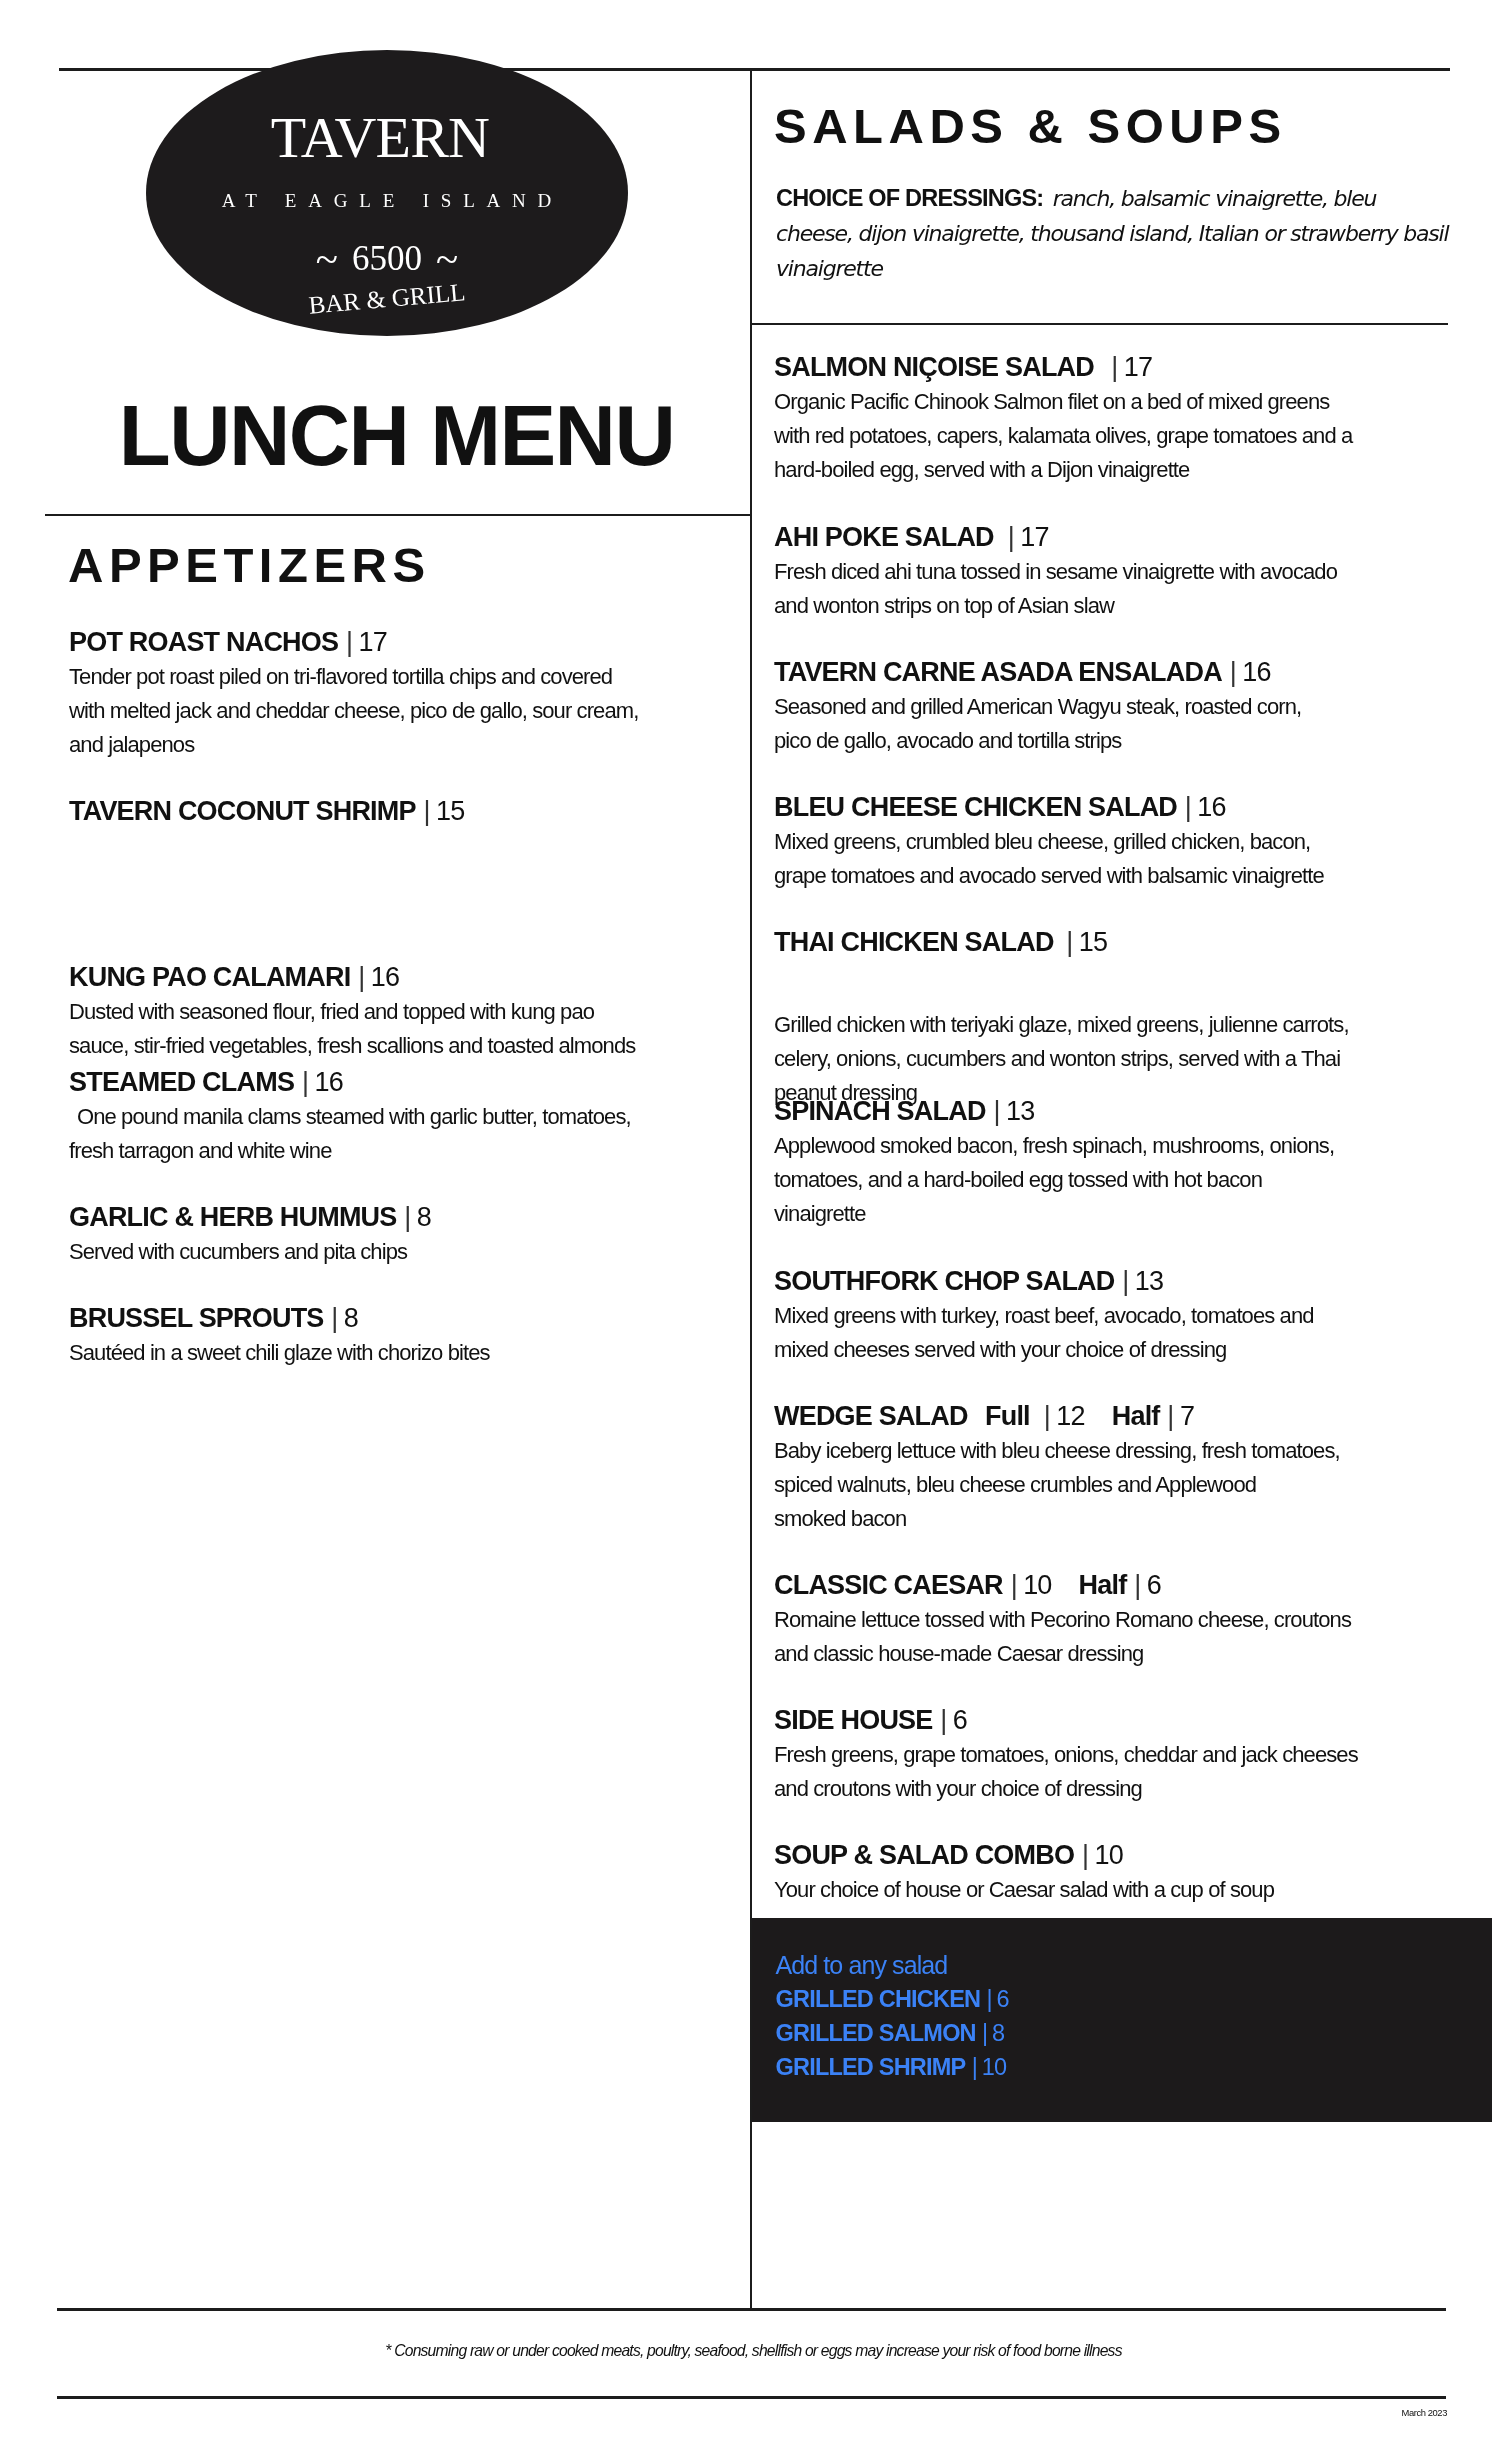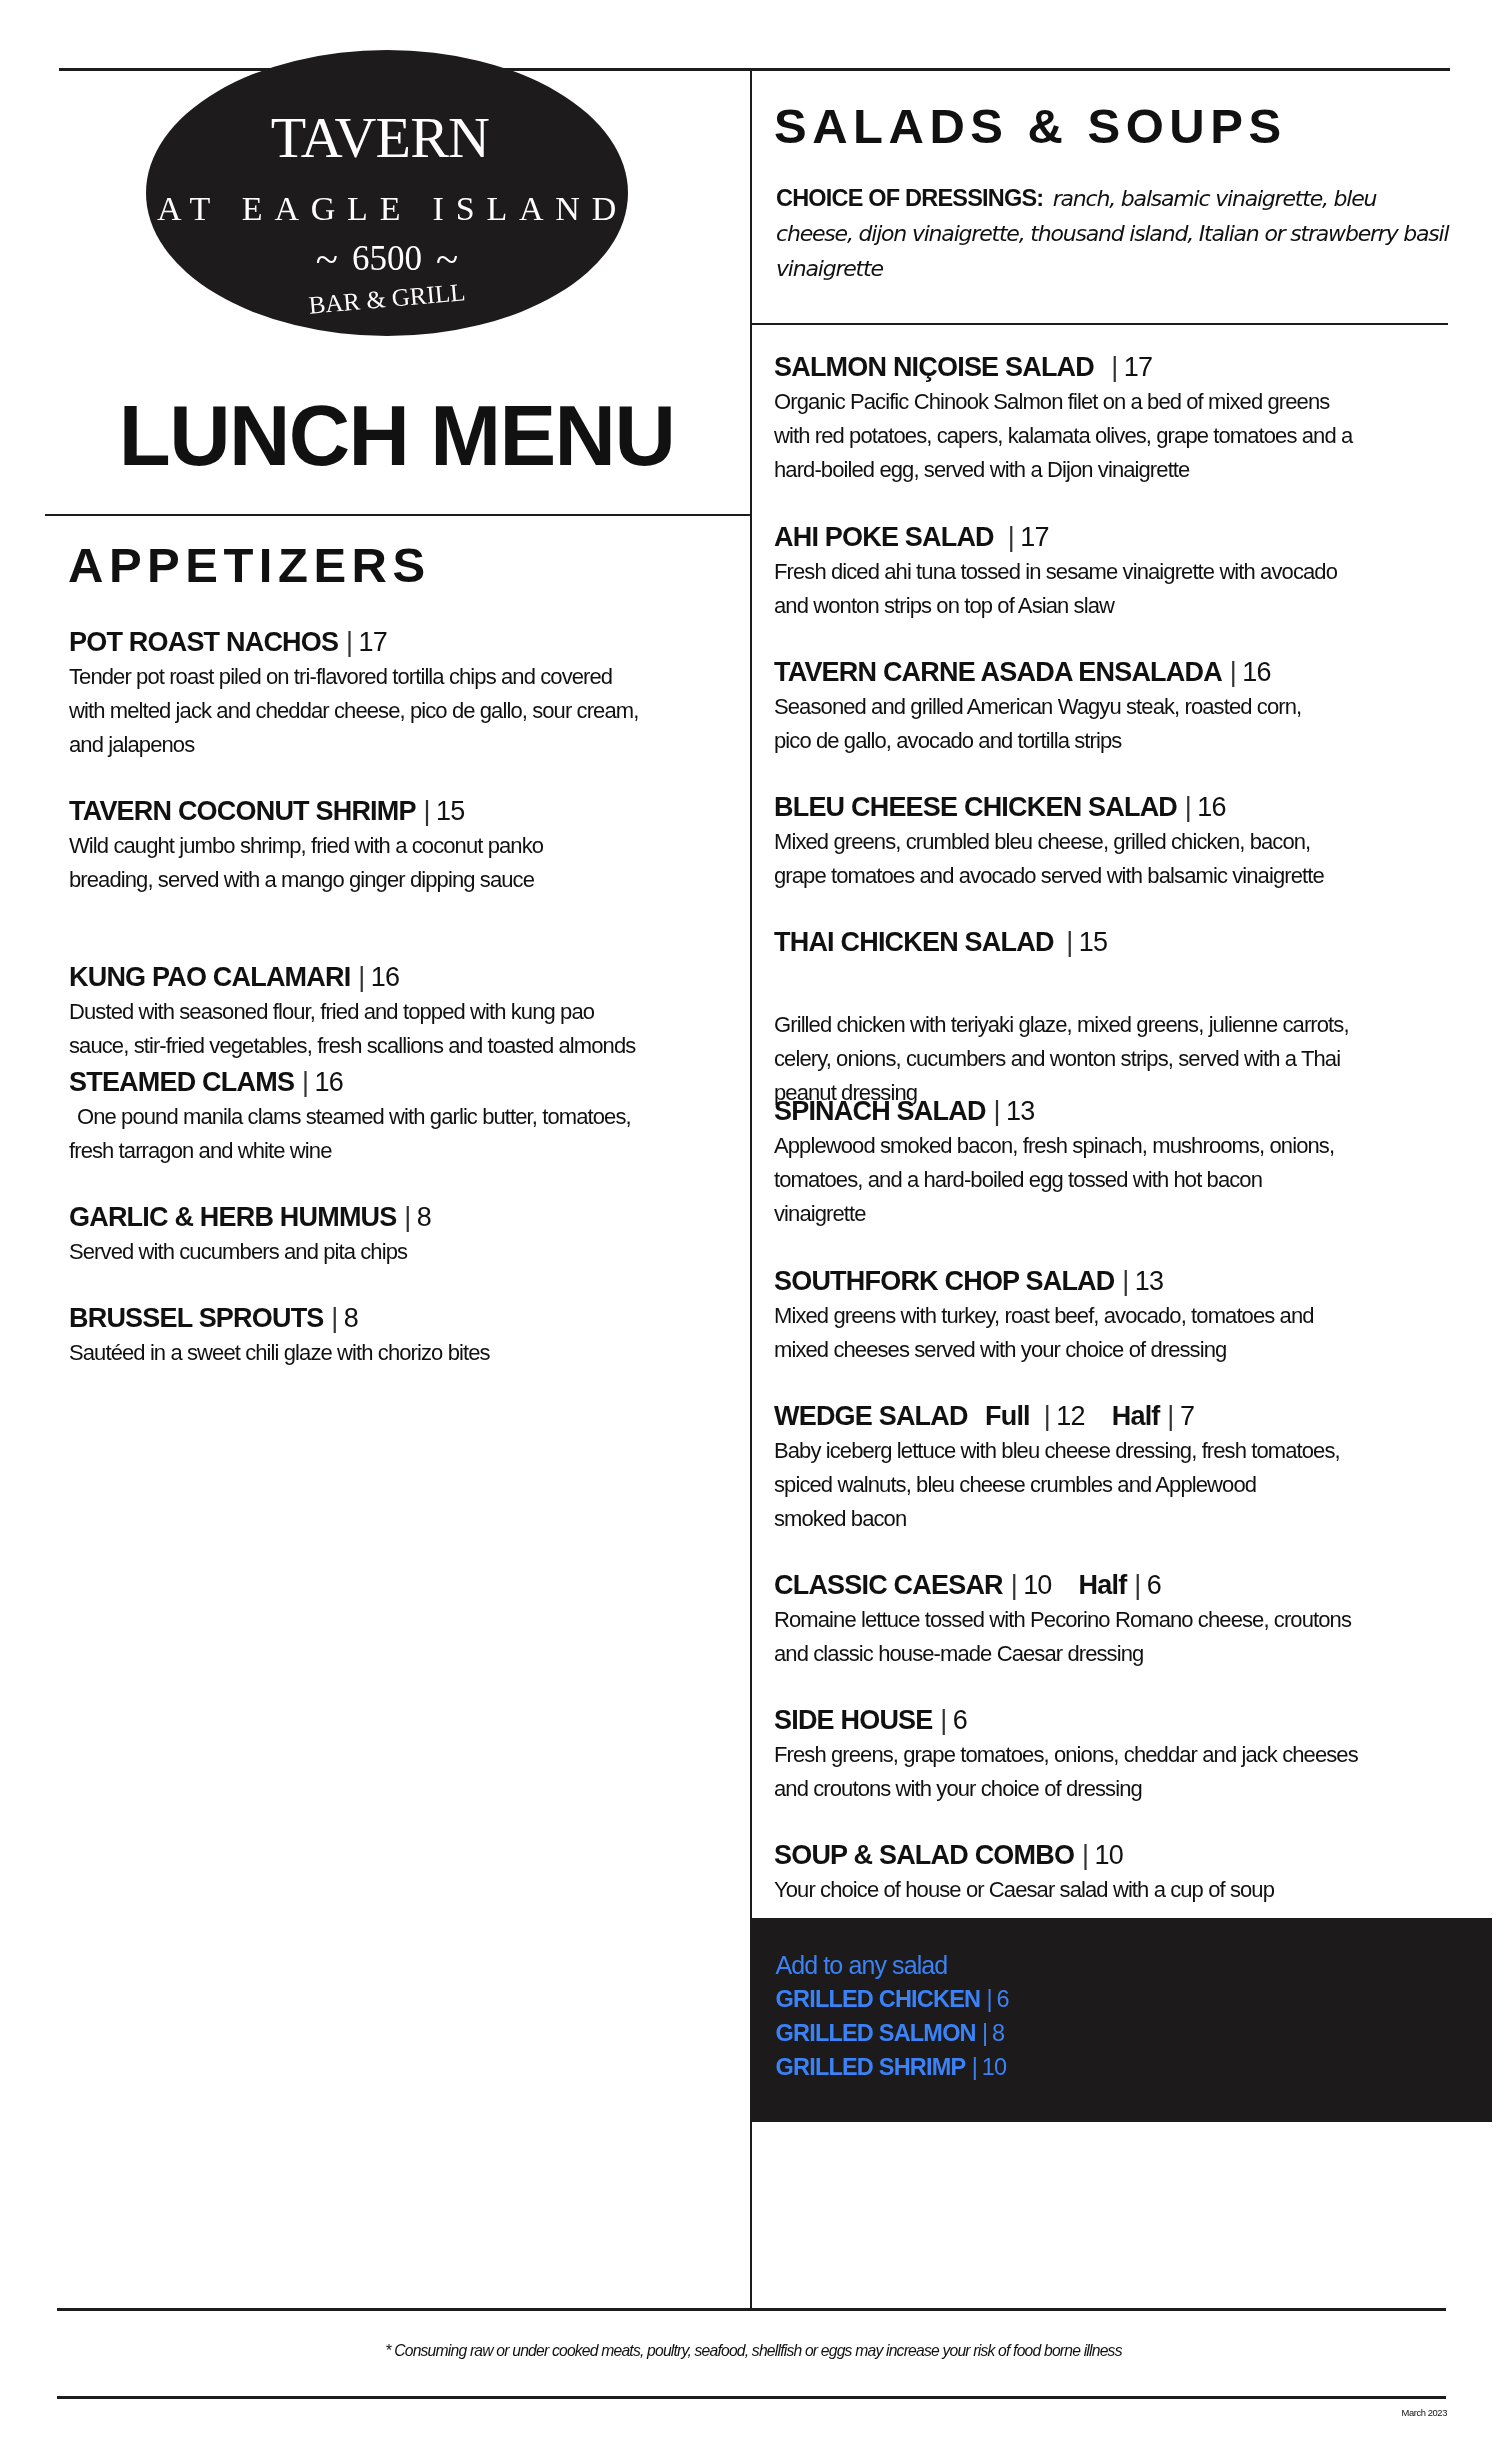--- a/index.html
+++ b/index.html
@@ -9,21 +9,21 @@
   .hline { position: absolute; background: #1c1c1c; }
   .vline { position: absolute; background: #1c1c1c; }
 
   
   .logo {
     position: absolute; left: 146px; top: 50px; width: 482px; height: 286px;
     background: #1d1b1c; border-radius: 50%;
     color: #ffffff; font-family: "Liberation Serif", "DejaVu Serif", serif; text-align: center;
   }
   .logo .l-title { position: absolute; left: 0; right: 14px; top: 49px; font-size: 58px; line-height: 78px; letter-spacing: -0.8px; }
-  .logo .l-sub { position: absolute; left: 0; right: 0; top: 140px; font-size: 34px; letter-spacing: 11.8px; padding-left: 11px; }
+  .logo .l-sub { position: absolute; left: 0; right: 0; top: 140px; font-size: 19px; letter-spacing: 11.8px; padding-left: 11px; }
   .logo .l-num { position: absolute; left: 0; right: 0; top: 185px; font-size: 35px; }
   .logo .l-num .tilde { font-size: 41px; display: inline-block; margin: 0 14px; vertical-align: -3.1px; }
   .logo .l-bar { position: absolute; left: 0; right: 0; top: 235px; font-size: 25px; transform: rotate(-5deg); }
 
   .lunch-title {
     position: absolute; left: 110px; top: 386px; width: 573px;
     font-size: 85px; font-weight: bold; letter-spacing: -1.6px; text-align: center; line-height: 100px;
   }
 
   .section-heading {
@@ -82,24 +82,20 @@
   <div class="title"><span>POT ROAST NACHOS</span><span class="sep">|</span><span class="price">17</span></div>
   <div class="desc">
     <div style="display: block;">Tender pot roast piled on tri-flavored tortilla chips and covered</div>
     <div style="display: block;">with melted jack and cheddar cheese, pico de gallo, sour cream,</div>
     <div style="display: block;">and jalapenos</div>
   </div>
 </div>
 
 <div class="item" style="left:69px; top:794px;">
   <div class="title"><span>TAVERN COCONUT SHRIMP</span><span class="sep">|</span><span class="price">15</span></div>
-  <div class="desc">
-    <div style="display: block;">Wild caught jumbo shrimp, fried with a coconut panko</div>
-    <div style="display: block;">breading, served with a mango ginger dipping sauce</div>
-  </div>
 </div>
 
 <div class="item" style="left:69px; top:960px;">
   <div class="title"><span>KUNG PAO CALAMARI</span><span class="sep">|</span><span class="price">16</span></div>
   <div class="desc">
     <div style="display: block;">Dusted with seasoned flour, fried and topped with kung pao</div>
     <div style="display: block;">sauce, stir-fried vegetables, fresh scallions and toasted almonds</div>
   </div>
 </div>
 

